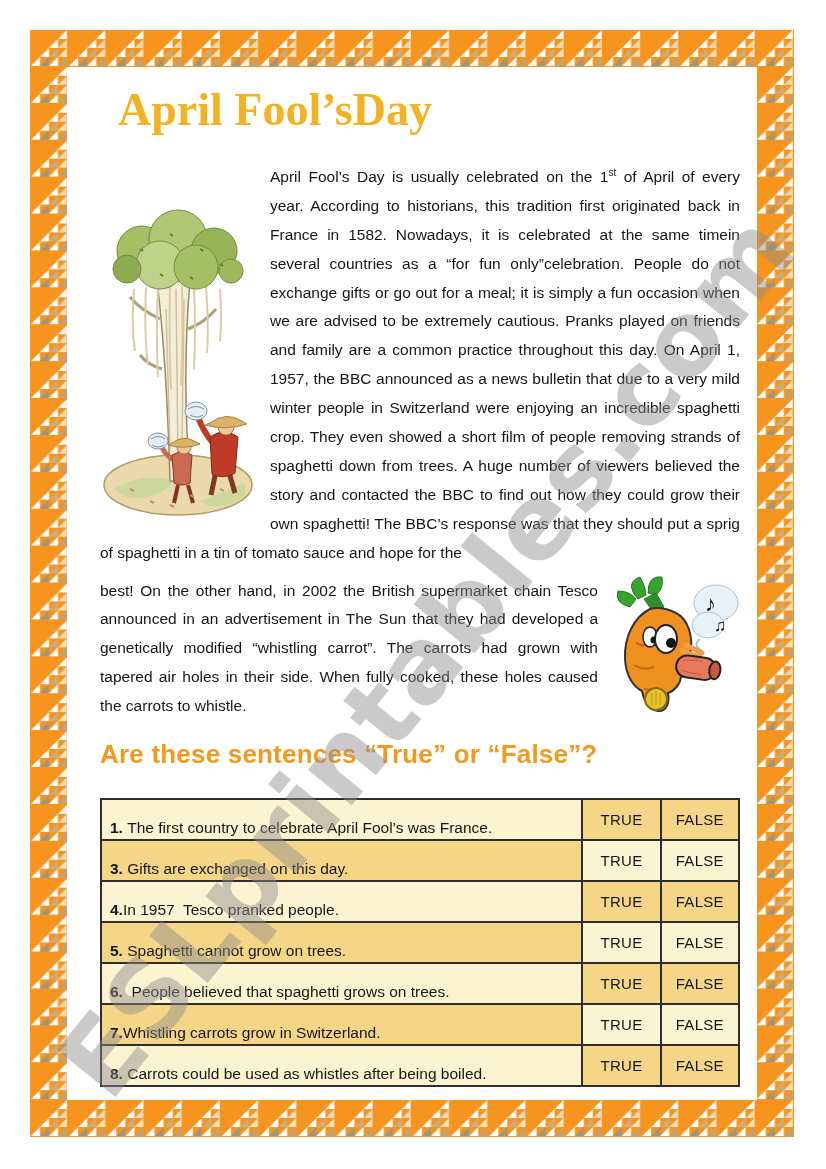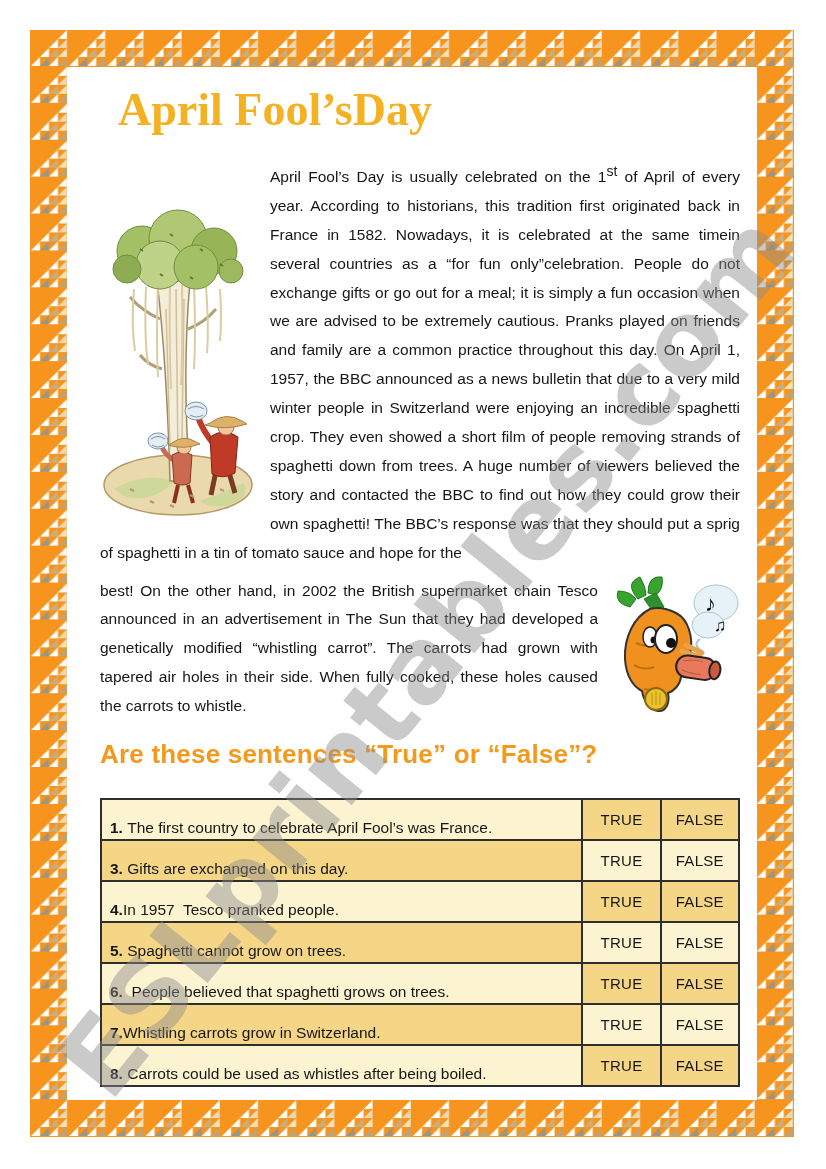--- a/index.html
+++ b/index.html
@@ -20,21 +20,21 @@
   .content{position:absolute;left:100px;top:84px;width:640px;z-index:2;}
   h1.title{
     margin:0 0 26px 18px;font-family:"Liberation Serif","DejaVu Serif",serif;
     font-weight:bold;font-size:46px;line-height:1.15;color:var(--title-gold);
   }
   .article{font-size:15.5px;line-height:28.9px;text-align:justify;color:var(--text-black);}
   .article p{margin:0;}
   .article p + p{margin-top:9px;}
   .tree-float{float:left;width:158px;height:328px;margin:26px 12px 4px 0;}
   .carrot-float{float:right;width:132px;height:142px;margin:-4px 0 4px 10px;}
-  sup.st{font-size:14px;vertical-align:super;line-height:0;}
+  sup.st{font-size:10px;vertical-align:super;line-height:0;}
   h2.quiz-heading{
     margin:18px 0 0 0;font-size:26px;font-weight:bold;color:var(--heading-orange);
     letter-spacing:0.2px;
   }
   table.quiz{
     margin-top:28px;border-collapse:collapse;width:640px;
     border:2px solid #2e2e2e;table-layout:fixed;
   }
   table.quiz td{border:2px solid #2e2e2e;height:41px;box-sizing:border-box;vertical-align:middle;}
   td.stmt{width:455px;padding:18px 6px 2px 8px;font-size:15.5px;white-space:pre-wrap;}

